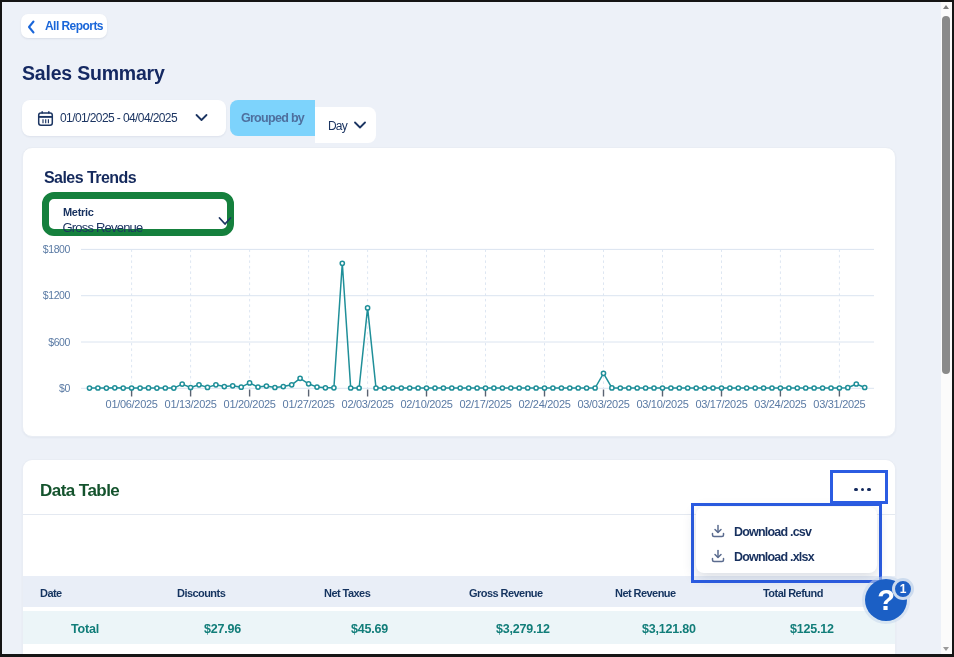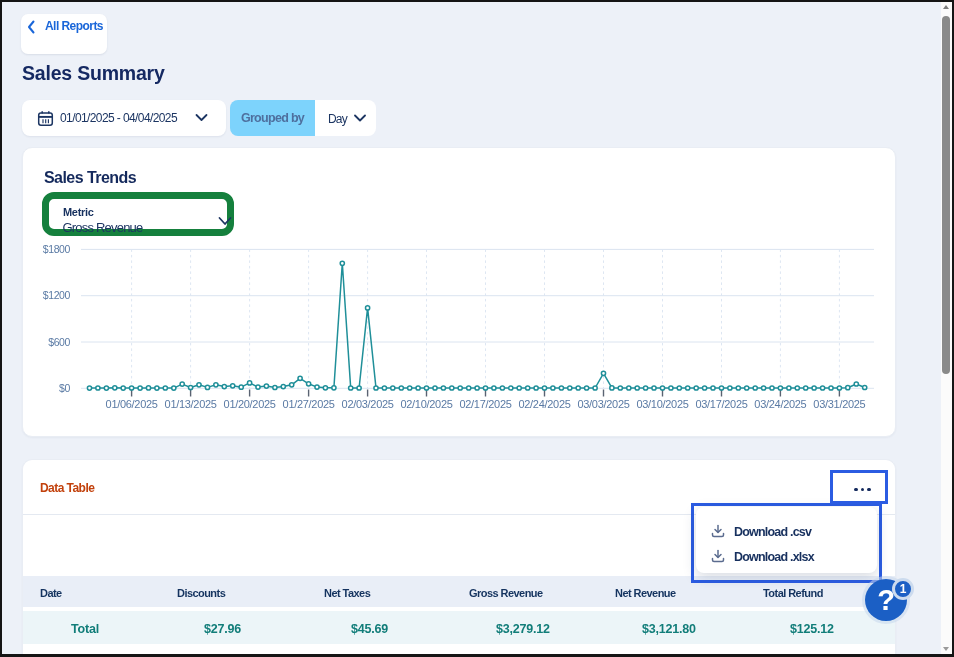--- a/index.html
+++ b/index.html
@@ -1,27 +1,27 @@
 <!DOCTYPE html>
 <html><head>
 <meta charset="utf-8">
 <style>
   * { margin:0; padding:0; box-sizing:border-box; }
   html,body { width:954px; height:657px; overflow:hidden; }
   body { font-family:"Liberation Sans", sans-serif; background:#edf1f8; position:relative; }
   .frame { position:absolute; left:0; top:0; width:954px; height:657px; border:2px solid #151515; border-bottom-width:3px; pointer-events:none; z-index:50; }
-  .btn-back { position:absolute; left:21px; top:14px; width:86px; height:40px; background:#fff; border-radius:7px; box-shadow:0 1px 2px rgba(30,50,90,.10); color:#1a66d9; font-size:12px; font-weight:bold; line-height:25px; white-space:nowrap; letter-spacing:-0.55px; }
+  .btn-back { position:absolute; left:21px; top:14px; width:86px; height:24px; background:#fff; border-radius:7px; box-shadow:0 1px 2px rgba(30,50,90,.10); color:#1a66d9; font-size:12px; font-weight:bold; line-height:25px; white-space:nowrap; letter-spacing:-0.55px; }
   .btn-back .chev { position:absolute; left:5px; top:4.5px; }
   .btn-back .lbl { position:absolute; left:24px; top:0; }
   h1 { position:absolute; left:22px; top:62px; font-size:19.5px; font-weight:bold; color:#152962; letter-spacing:-0.2px; white-space:nowrap; }
   .datepill { position:absolute; left:22px; top:100px; width:204px; height:36px; background:#fff; border-radius:8px; box-shadow:0 1px 2px rgba(30,50,90,.08); }
   .datepill .txt { position:absolute; left:38px; top:11px; font-size:12px; color:#1c3562; white-space:nowrap; letter-spacing:-0.6px; }
   .grouped { position:absolute; left:230px; top:100px; height:36px; }
   .grouped .left { position:absolute; left:0; top:0; width:85px; height:36px; background:#7dd3fc; border-radius:8px 0 0 8px; color:#4e6f9e; font-weight:bold; font-size:12.5px; text-align:center; line-height:37px; white-space:nowrap; letter-spacing:-0.7px; }
-  .grouped .right { position:absolute; left:85px; top:0; width:61px; height:36px; background:#fff; border-radius:0 8px 8px 0; color:#1c3562; font-size:13.5px;text-align:right; }
+  .grouped .right { position:absolute; left:85px; top:7px; width:61px; height:36px; background:#fff; border-radius:0 8px 8px 0; color:#1c3562; font-size:13.5px;text-align:right; }
   .grouped .right .txt { position:absolute; left:13px; top:11.5px; font-size:12px; letter-spacing:-0.8px; white-space:nowrap; }
   .card { position:absolute; background:#fff; border-radius:10px; border:1px solid #e9edf4; box-shadow:0 1px 2px rgba(30,50,90,.05); }
   #card-trends { left:22px; top:147px; width:874px; height:290px; }
   #card-table { left:22px; top:459px; width:874px; height:196px; border-bottom:none; border-radius:10px 10px 0 0; }
   .metric { position:absolute; left:42px; top:192px; width:192px; height:44px; background:#fff; border:7px solid #15803d; border-radius:12px; }
   .metric .cap { position:absolute; left:14px; top:7px; font-size:11px; font-weight:bold; color:#16305e; letter-spacing:-0.3px; }
   .metric .val { position:absolute; left:13.5px; top:21px; font-size:13px; color:#1c3562; letter-spacing:-0.8px; white-space:nowrap; }
   .divider { position:absolute; left:23px; top:514px; width:872px; height:1px; background:#e4e9f1; }
   .dots-btn { position:absolute; left:830px; top:470px; width:58px; height:34px; background:#fff; border:3px solid #2b5ce2; }
   .dots-btn .d { position:absolute; top:14.5px; width:3.8px; height:3.8px; border-radius:50%; background:#142a5d; }
@@ -225,21 +225,21 @@
       <circle cx="822.6" cy="388.0" r="2.1" fill="#fff" stroke="#1f8f99" stroke-width="1.5"></circle>
       <circle cx="831.0" cy="388.0" r="2.1" fill="#fff" stroke="#1f8f99" stroke-width="1.5"></circle>
       <circle cx="839.4" cy="388.0" r="2.1" fill="#fff" stroke="#1f8f99" stroke-width="1.5"></circle>
       <circle cx="847.8" cy="387.7" r="2.1" fill="#fff" stroke="#1f8f99" stroke-width="1.5"></circle>
       <circle cx="856.3" cy="384.0" r="2.1" fill="#fff" stroke="#1f8f99" stroke-width="1.5"></circle>
       <circle cx="864.7" cy="387.5" r="2.1" fill="#fff" stroke="#1f8f99" stroke-width="1.5"></circle>
     </svg>
   </div>
 
   <div class="card" id="card-table"></div>
-  <h2 style="position:absolute;left:40px;top:481px;font-size:12px;font-weight:bold;color:#c2410c;letter-spacing:-0.55px;white-space:nowrap">Data Table</h2>
+  <h2 style="position:absolute;left:40px;top:481px;font-size:17px;font-weight:bold;color:#14532d;letter-spacing:-0.55px;white-space:nowrap">Data Table</h2>
   <div class="divider"></div>
   <div class="thead"></div>
   <div class="trow"></div>
   <span class="th" style="left:40px">Date</span>
   <span class="th" style="left:177px">Discounts</span>
   <span class="th" style="left:324px">Net Taxes</span>
   <span class="th" style="left:469px">Gross Revenue</span>
   <span class="th" style="left:615px">Net Revenue</span>
   <span class="th" style="left:763px">Total Refund</span>
   <span class="td" style="left:40px">Total</span>

